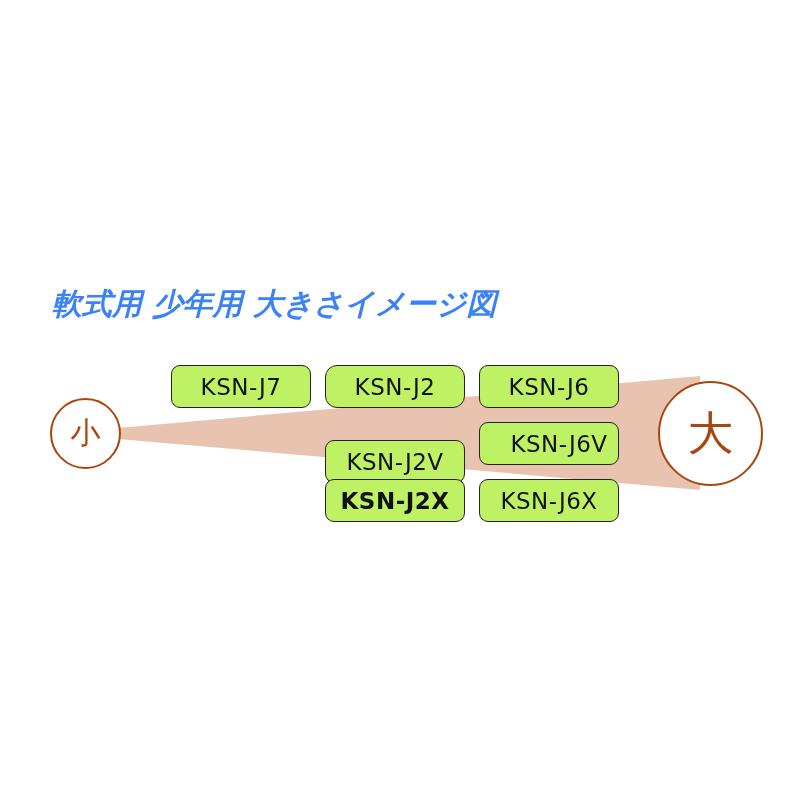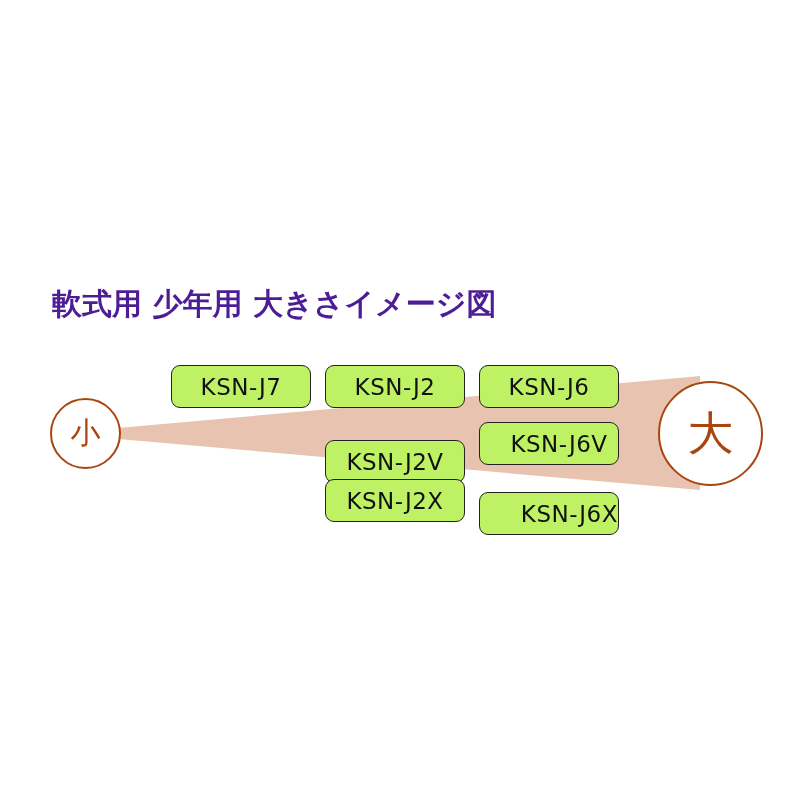--- a/index.html
+++ b/index.html
@@ -7,46 +7,46 @@
   .title { position:absolute; left:52px; top:284px; font-size:30px; font-weight:bold; letter-spacing:0px; white-space:nowrap; }
   .wedge { position:absolute; left:0; top:0; width:800px; height:800px; }
   .circle { position:absolute; border-radius:50%; background:#ffffff; box-sizing:border-box; display:flex; align-items:center; justify-content:center; }
   .circle.small { left:50px; top:398px; width:71px; height:71px; border:2px solid; font-size:30px; }
   .circle.big { left:658px; top:381px; width:105px; height:105px; border:2px solid; font-size:46px; }
   .model { position:absolute; width:140px; height:43px; border:1.5px solid #222; border-radius:9px; background:#bef264; box-sizing:border-box; display:flex; align-items:center; justify-content:center; font-size:23px; color:#111; letter-spacing:0.5px; }
 </style>
 </head>
 <body>
 
-<div class="title" style="color: #4c1d95;">軟式用 少年用 大きさイメージ図</div>
+<div class="title" style="color: #3b82f6; font-style: italic;">軟式用 少年用 大きさイメージ図</div>
 
 <svg class="wedge" viewBox="0 0 800 800">
   <polygon id="wedge-poly" points="118,428 700,376 700,490 118,439" fill="#e8c4b0"></polygon>
 </svg>
 
 <div class="circle small" style="border-color: rgb(169, 70, 15); color: rgb(169, 70, 15);">
   <span>小</span>
 </div>
 <div class="circle big" style="border-color: rgb(169, 70, 15); color: rgb(169, 70, 15);">
   <span>大</span>
 </div>
 
 <div class="model" style="left: 171px; top: 365px; border-color: rgb(34, 34, 34);">
     <span>KSN-J7</span>
   </div>
-<div class="model" style="left: 325px; top: 365px; border-color: rgb(34, 34, 34);">
+<div class="model" style="left: 325px; top: 365px; border-color: rgb(34, 34, 34); border-radius: 12px;">
     <span>KSN-J2</span>
   </div>
 <div class="model" style="left: 479px; top: 365px; border-color: rgb(34, 34, 34);">
     <span>KSN-J6</span>
   </div>
 <div class="model" style="left: 325px; top: 440px; border-color: rgb(34, 34, 34);">
     <span>KSN-J2V</span>
   </div>
 <div class="model" style="left: 479px; top: 422px; border-color: rgb(34, 34, 34); padding-left: 20px;">
     <span>KSN-J6V</span>
   </div>
-<div class="model" style="left: 325px; top: 479px; border-color: rgb(34, 34, 34);">
+<div class="model" style="left: 325px; top: 479px; border-color: rgb(34, 34, 34); font-weight: bold;">
     <span>KSN-J2X</span>
   </div>
-<div class="model" style="left: 479px; top: 492px; border-color: rgb(34, 34, 34); justify-content: flex-end;">
+<div class="model" style="left: 479px; top: 479px; border-color: rgb(34, 34, 34);">
     <span>KSN-J6X</span>
   </div>
 
 </body></html>

